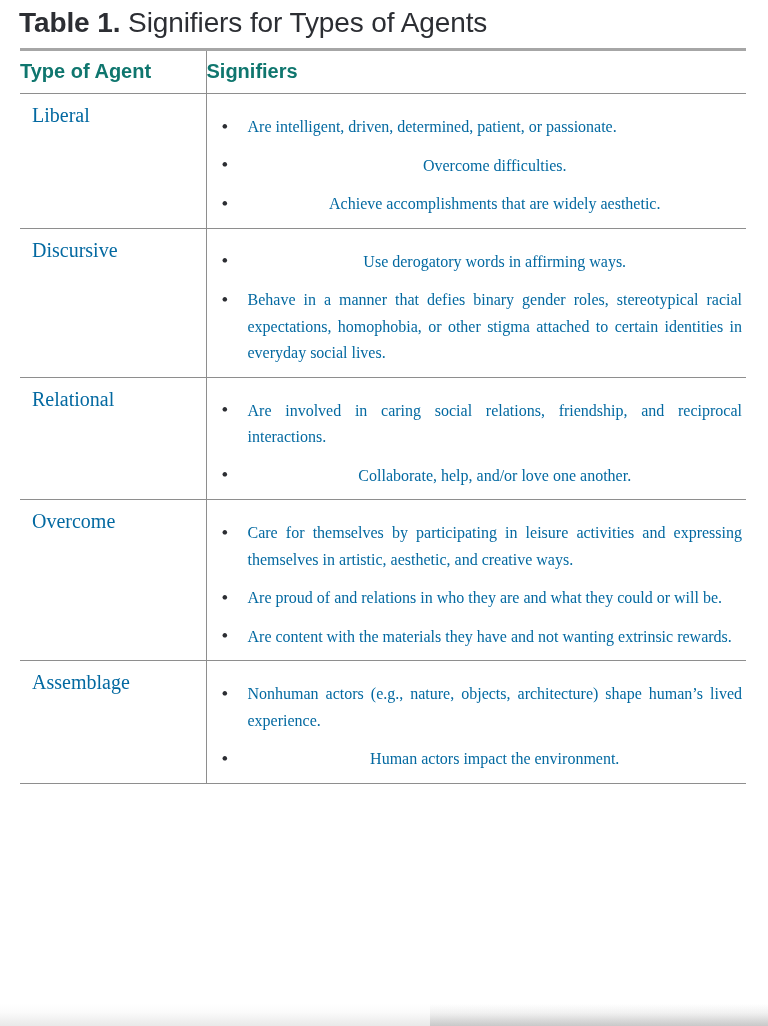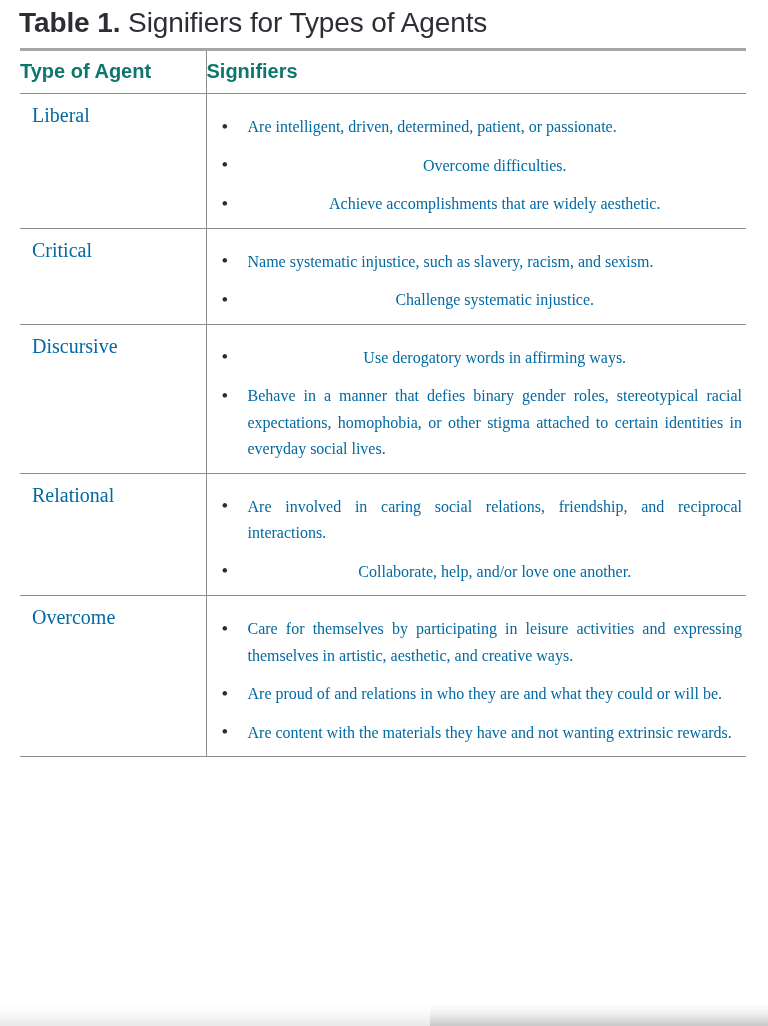--- a/index.html
+++ b/index.html
@@ -161,29 +161,20 @@
           <td class="td-type">Liberal</td>
           <td class="td-sig">
             <ul class="sig-list">
               <li>Are intelligent, driven, determined, patient, or passionate.</li>
               <li class="nojust">Overcome difficulties.</li>
               <li class="nojust">Achieve accomplishments that are widely aesthetic.</li>
             </ul>
           </td>
         </tr>
         <tr>
-          <td class="td-type">Critical</td>
-          <td class="td-sig">
-            <ul class="sig-list">
-              <li>Name systematic injustice, such as slavery, racism, and sexism.</li>
-              <li class="nojust">Challenge systematic injustice.</li>
-            </ul>
-          </td>
-        </tr>
-        <tr>
           <td class="td-type">Discursive</td>
           <td class="td-sig">
             <ul class="sig-list">
               <li class="nojust">Use derogatory words in affirming ways.</li>
               <li>Behave in a manner that defies binary gender roles, stereotypical racial expectations, homophobia, or other stigma attached to certain identities in everyday social lives.</li>
             </ul>
           </td>
         </tr>
         <tr>
           <td class="td-type">Relational</td>
@@ -197,18 +188,27 @@
         <tr>
           <td class="td-type">Overcome</td>
           <td class="td-sig">
             <ul class="sig-list">
               <li>Care for themselves by participating in leisure activities and expressing themselves in artistic, aesthetic, and creative ways.</li>
               <li>Are proud of and relations in who they are and what they could or will be.</li>
               <li>Are content with the materials they have and not wanting extrinsic rewards.</li>
             </ul>
           </td>
         </tr>
+        <tr>
+          <td class="td-type">Assemblage</td>
+          <td class="td-sig">
+            <ul class="sig-list">
+              <li>Nonhuman actors (e.g., nature, objects, architecture) shape human’s lived experience.</li>
+              <li class="nojust">Human actors impact the environment.</li>
+            </ul>
+          </td>
+        </tr>
       </tbody>
   </table>
 </div>
 
 <div id="page-shadow-bottom"></div>
 <div id="page-shadow-bottom" class="right"></div>
 
 </body></html>

